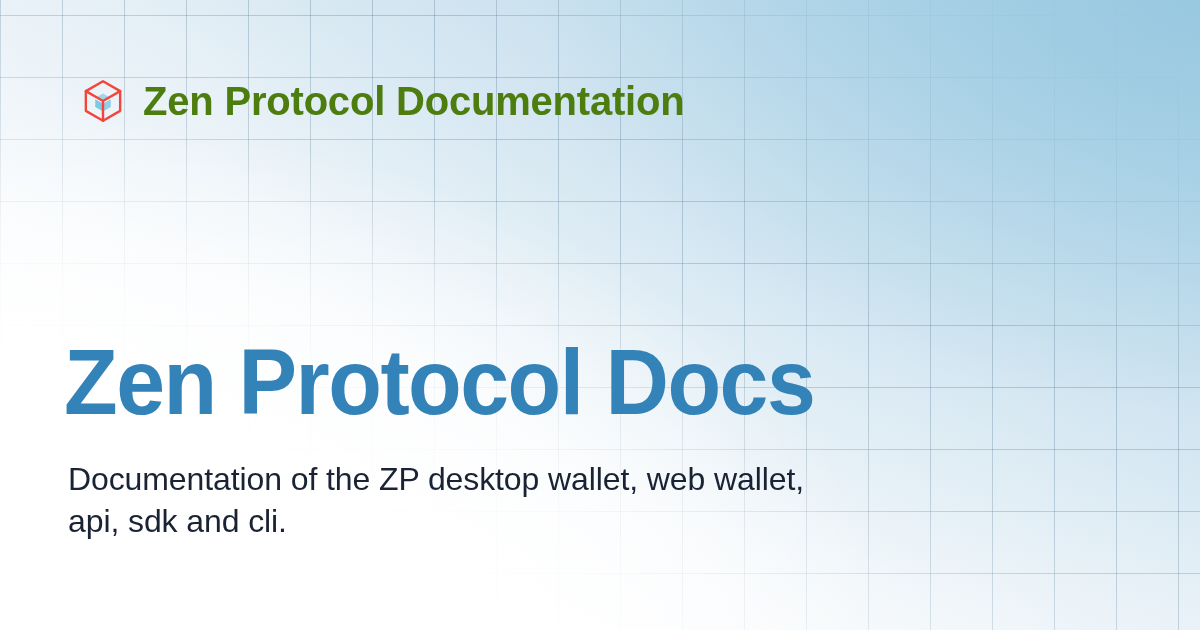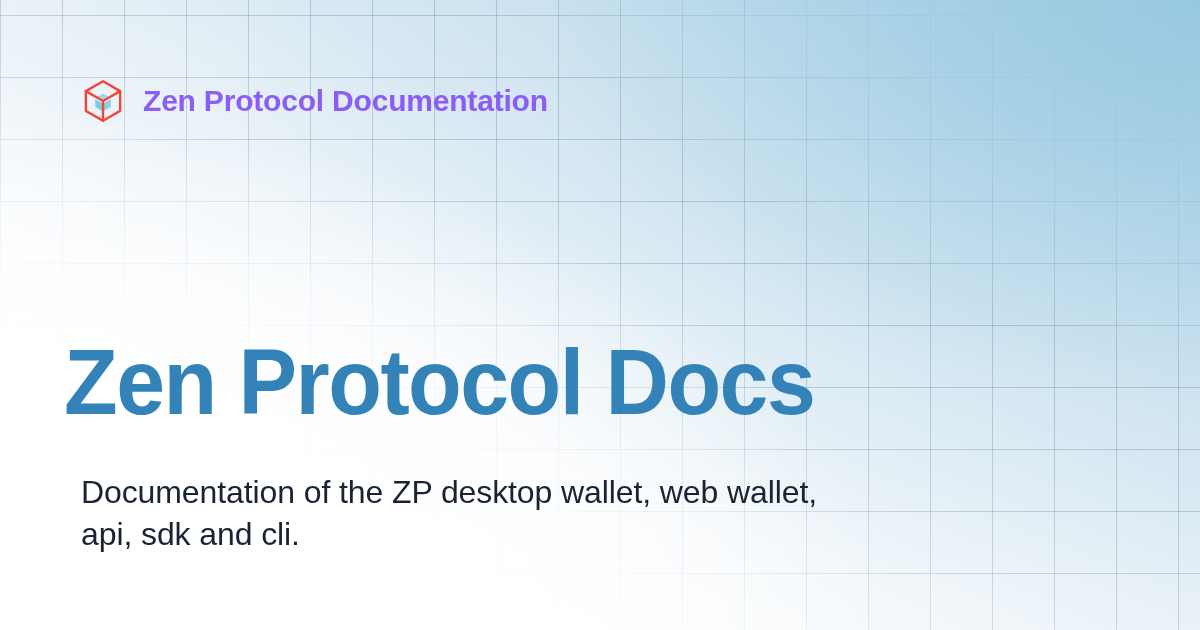--- a/index.html
+++ b/index.html
@@ -116,24 +116,24 @@
     align-items: center;
     gap: 17px;
   }
   .brand-logo {
     width: 46px;
     height: 46px;
     display: block;
     flex: 0 0 auto;
   }
   .brand-name {
-    font-size: 30px;
+    font-size: 40px;
     font-weight: bold;
     letter-spacing: -0.2px;
-    color: #8b5cf6;
+    color: #4d7c0f;
     white-space: nowrap;
     line-height: 1;
   }
 
   
   .hero {
     position: absolute;
     left: 64px;
     top: 336px;
     width: 860px;
@@ -143,21 +143,21 @@
     font-size: 92px;
     line-height: 1.0;
     font-weight: bold;
     color: #3382b8;
     letter-spacing: -1.6px;
     transform: scaleX(0.955);
     transform-origin: left center;
     white-space: nowrap;
   }
   .hero-subtitle {
-    margin: 17px;
+    margin: 4px;
     padding-top: 26px;
     font-size: 32px;
     line-height: 42px;
     color: #1a2333;
     max-width: 745px;
     letter-spacing: -0.1px;
   }
 </style>
 </head>
 <body>

